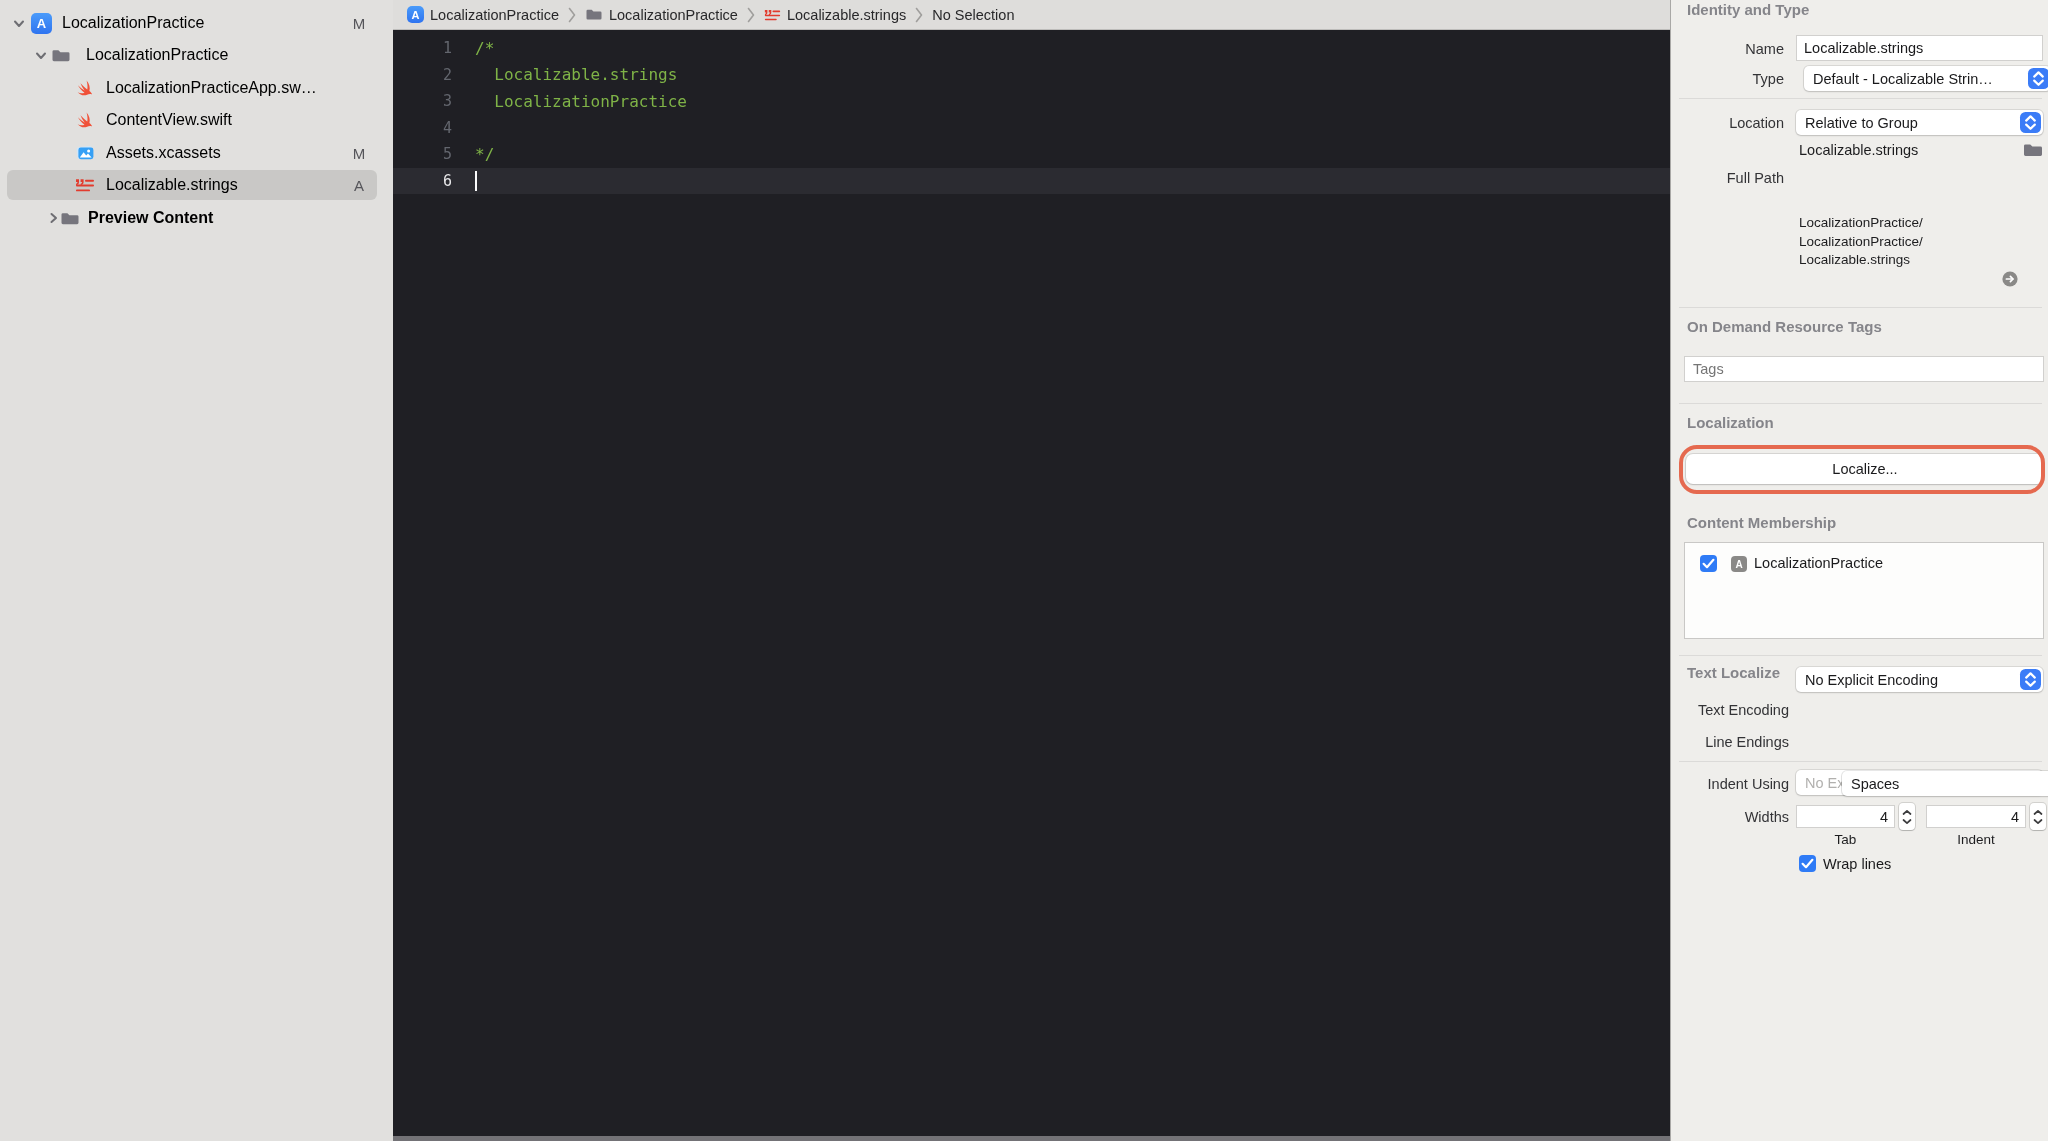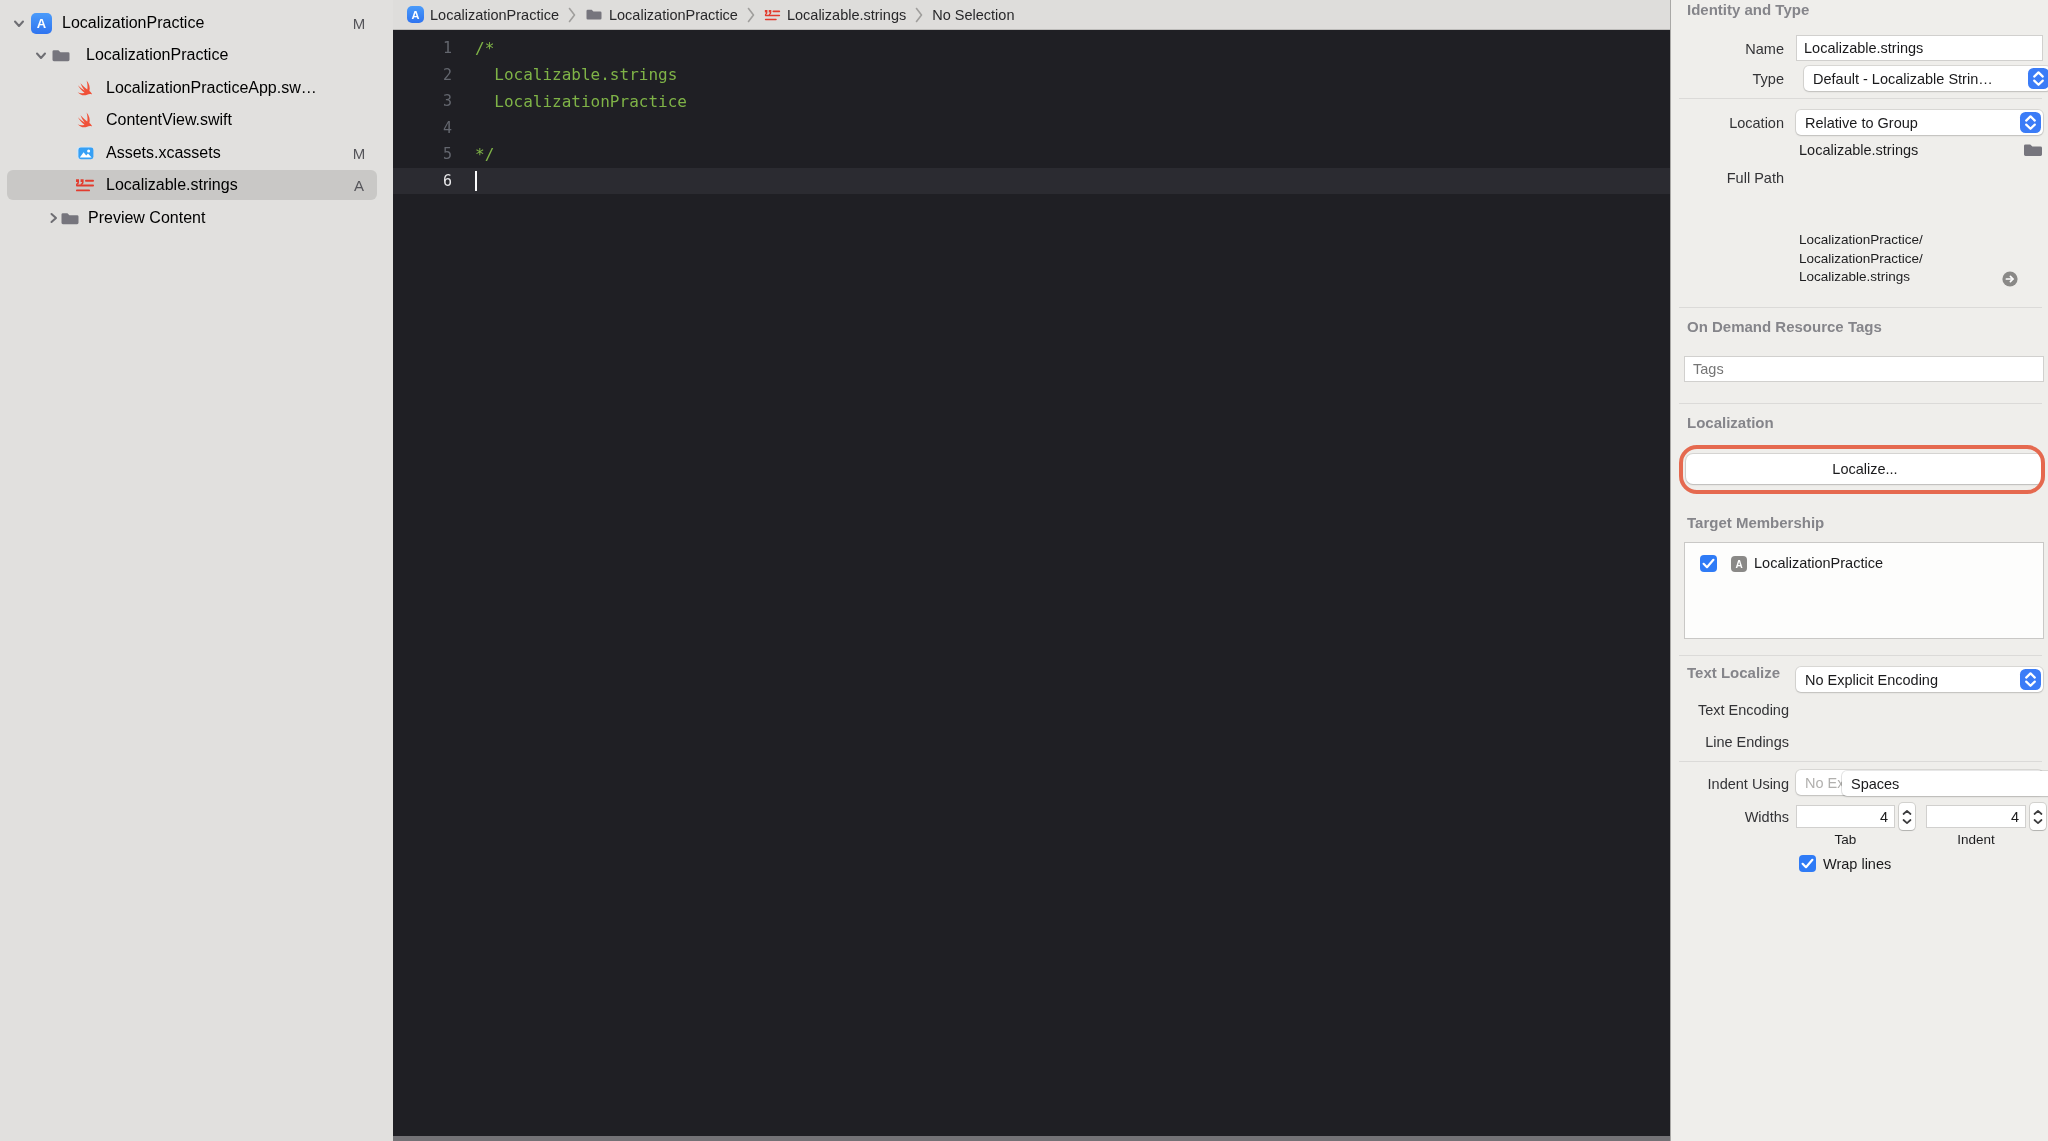--- a/index.html
+++ b/index.html
@@ -177,21 +177,21 @@
       <div class="rowbg"></div>
       <div class="nav-cell" style="left:75px;">
           <svg width="20" height="16" viewBox="0 0 20 16">
             <use href="#i-strings"></use>
           </svg>
         </div>
       <div class="nav-cell" style="left:106px;">Localizable.strings</div>
       <div class="nav-badge">A</div>
     </div>
 
-    <div class="nav-row" style="top:202px;">
+    <div class="nav-row" style="top:202px;font-weight:bold;">
       <div class="rowbg"></div>
       <div class="nav-cell" style="left:46px;">
           <span class="chev">
             <svg width="14" height="14">
               <use href="#i-chev-right"></use>
             </svg>
           </span>
         </div>
       <div class="nav-cell" style="left:60px;">
           <svg width="20" height="17" viewBox="0 0 20 17">
@@ -299,41 +299,41 @@
           </svg>
         </span>
     </div>
 
     <div class="smalltext" style="left:128px; top:142px; font-size:14.5px;">Localizable.strings</div>
     <div style="position:absolute; left:351px; top:141px;"><svg width="22" height="18" viewBox="0 0 20 17">
           <use href="#i-folder"></use>
         </svg></div>
 
     <div class="ins-label" style="top:170px;">Full Path</div>
-    <div class="smalltext" style="left:128px; top:231px; line-height:18.5px;">
+    <div class="smalltext" style="left:128px; top:214px; line-height:18.5px;">
       <div>LocalizationPractice/</div>
       <div>LocalizationPractice/</div>
       <div>Localizable.strings</div>
     </div>
     <div style="position:absolute; left:331px; top:271px;"><svg width="16" height="16" viewBox="0 0 16 16">
           <use href="#i-arrow-circle"></use>
         </svg></div>
 
     <div class="sep" style="top:307px;"></div>
 
     <div class="sect-h" style="top:318px;">On Demand Resource Tags</div>
     <input class="field" style="left: 13px; top: 356px; width: 360px; height: 26px; padding: 0px 8px;" placeholder="Tags">
 
     <div class="sep" style="top:403px;"></div>
 
     <div class="sect-h" style="top:414px;">Localization</div>
     <div class="localize-btn">Localize...</div>
     <div class="red-annotation"></div>
 
-    <div class="sect-h" style="top:514px;">Target Membership</div>
+    <div class="sect-h" style="top:514px;">Content Membership</div>
     <div class="member-box">
       <div class="checkbox" style="left:15px; top:12px;">
           <svg width="17" height="17" viewBox="0 0 17 17">
             <use href="#i-check"></use>
           </svg>
         </div>
       <div class="icon-appstore" style="position:absolute; left:46px; top:13px; width:16px; height:16px; font-size:10px; background:#8a8987; border-radius:4px;">A</div>
       <div style="position:absolute; left:69px; top:12px; font-size:14.5px; color:#1a1a1c;">LocalizationPractice</div>
     </div>
 

